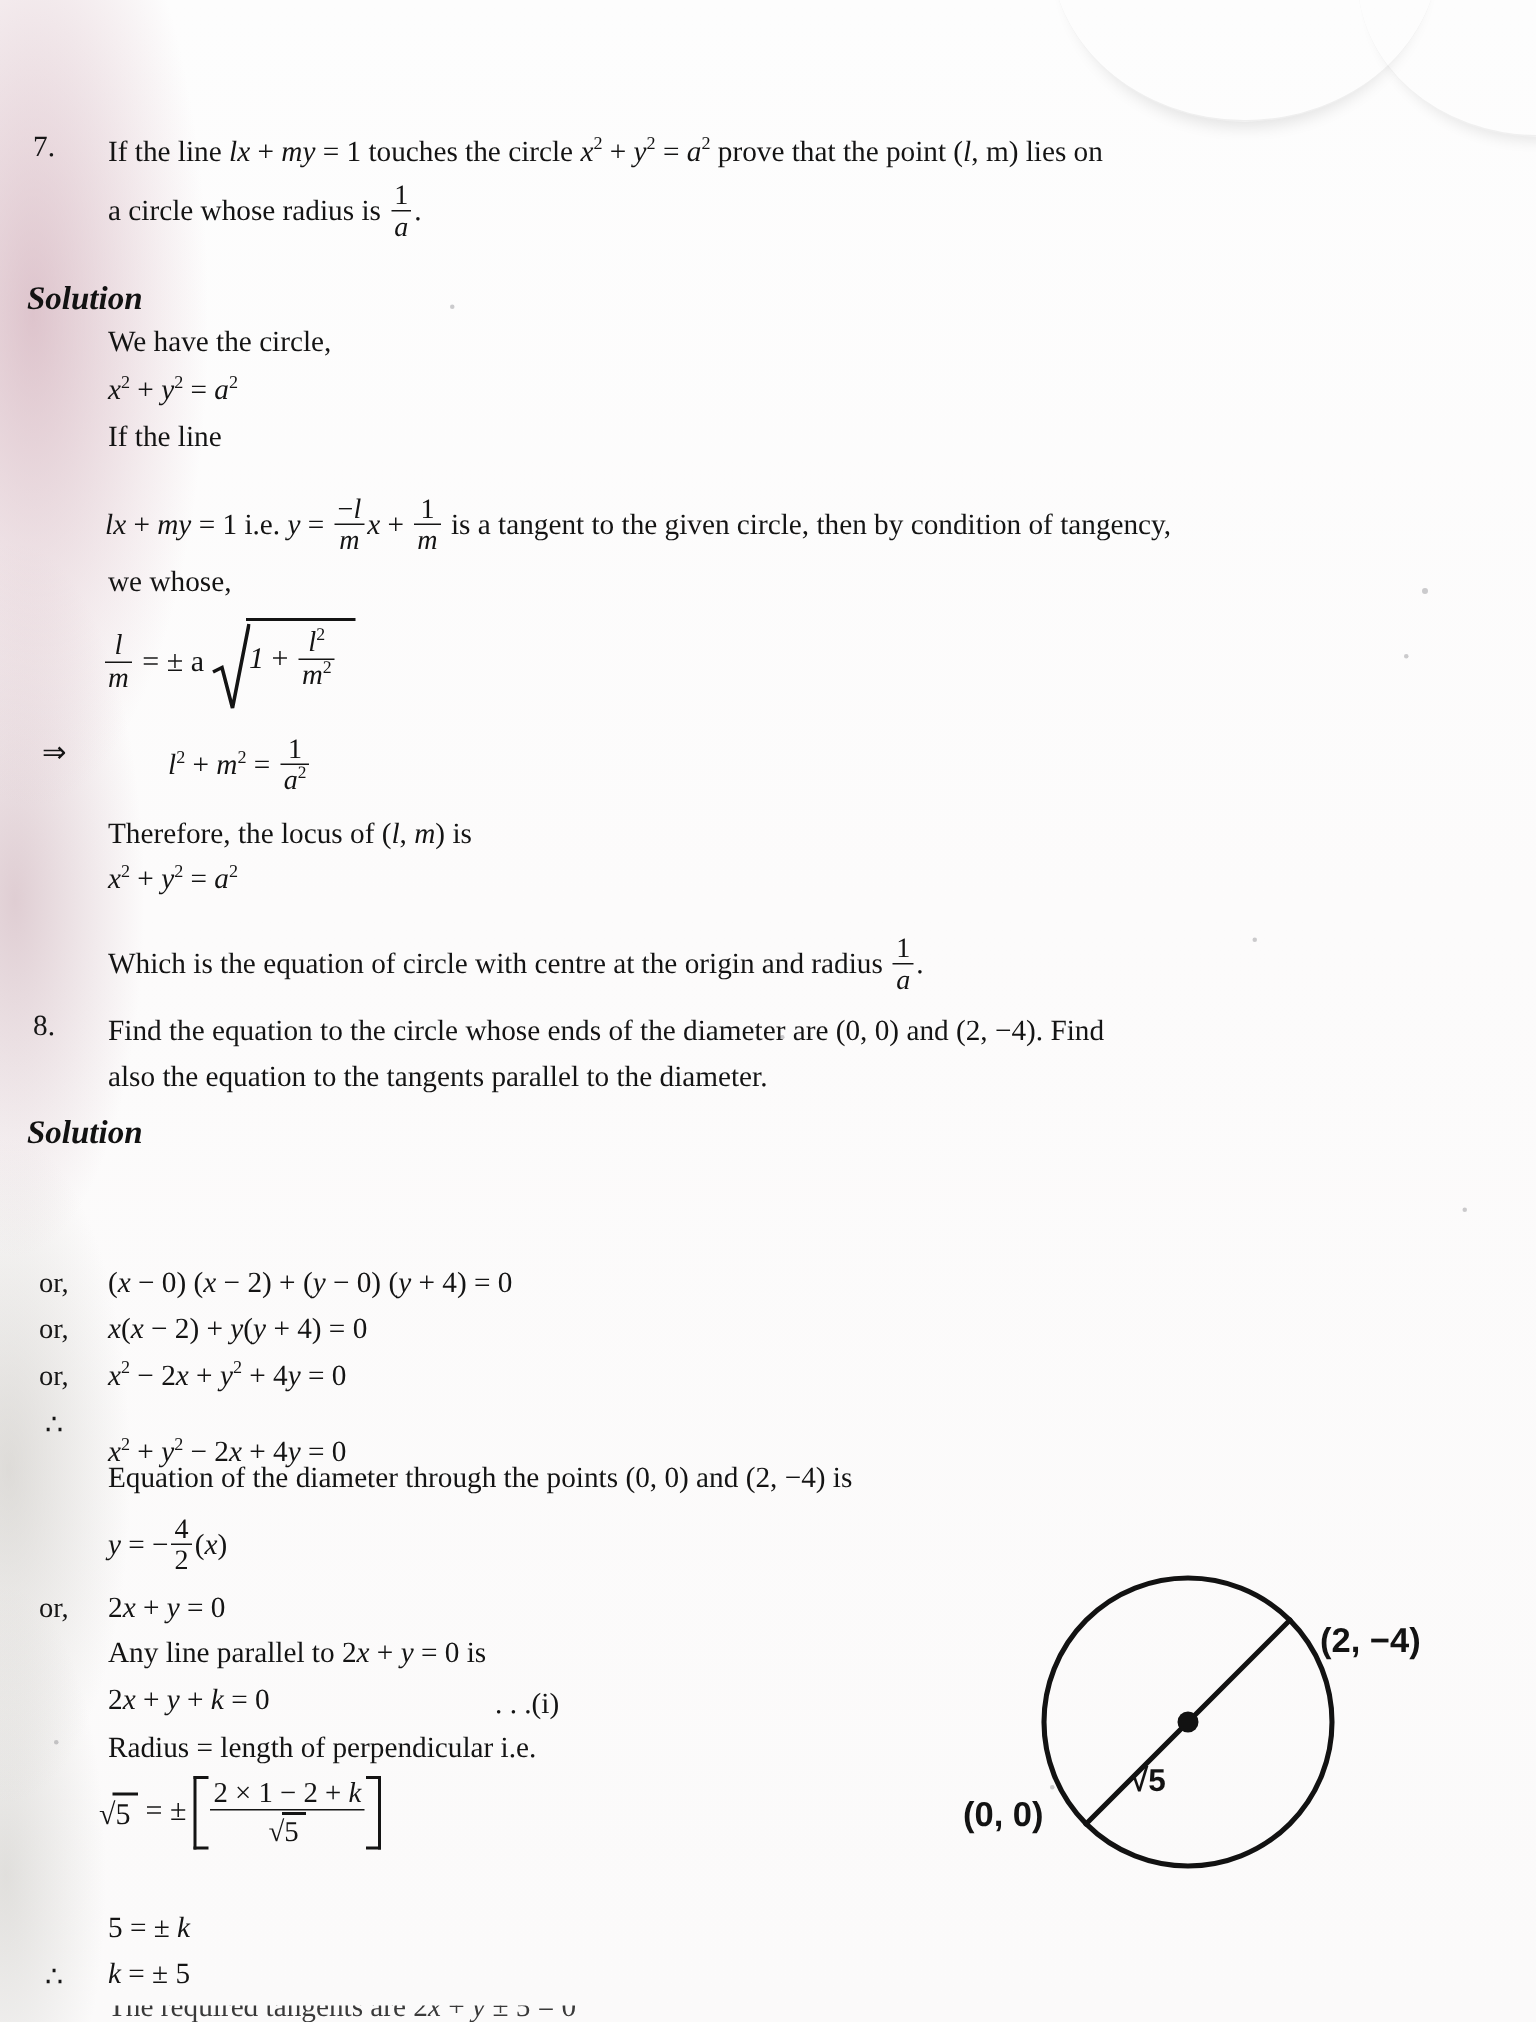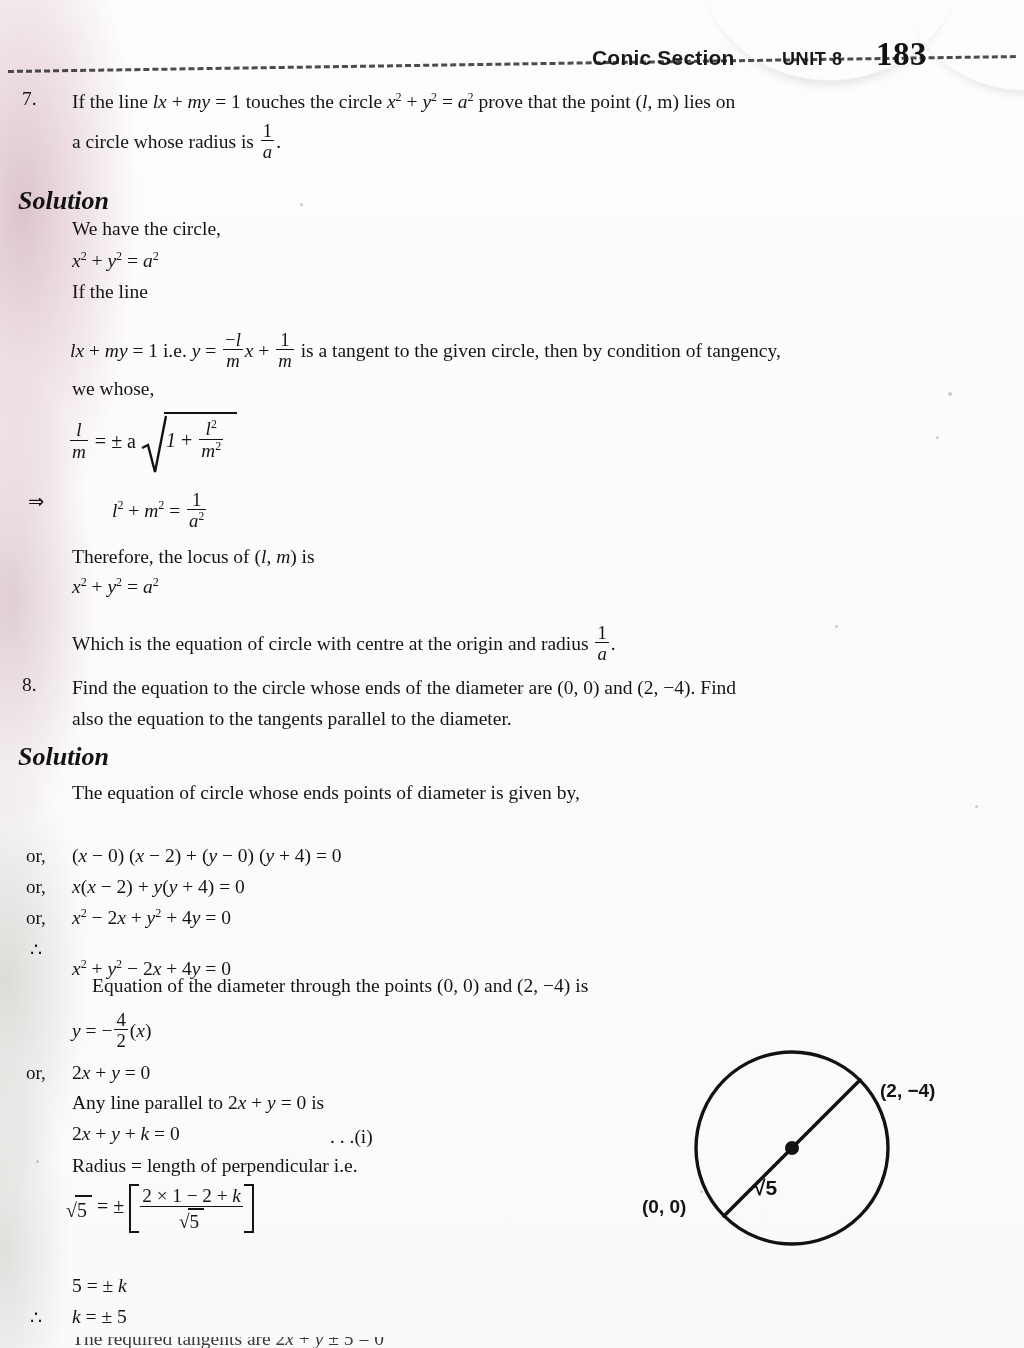--- a/index.html
+++ b/index.html
@@ -63,21 +63,21 @@
     font-size:19.5px;line-height:27px;color:#141414;
   }
   .num{
     position:absolute;
     font-family:"Liberation Serif", serif;
     font-size:19.5px;color:#161616;
   }
   .soln{
     position:absolute;
     font-family:"Liberation Serif", serif;
-    font-style:italic;font-weight:bold;font-size:26px;color:#121212;
+    font-style:italic;font-weight:bold;font-size:22px;color:#121212;
   }
   .orlab{
     position:absolute;
     font-family:"Liberation Serif", serif;
     font-size:19px;color:#161616;
   }
   .eq{
     position:absolute;
     font-family:"Liberation Serif", serif;
     font-size:19.5px;color:#141414;white-space:nowrap;
@@ -107,21 +107,21 @@
     border-top:2.2px solid #141414;border-bottom:2.2px solid #141414;
   }
   .brk::before{left:0;border-left:2.2px solid #141414;}
   .brk::after{right:0;border-right:2.2px solid #141414;}
 
   
   .fig{position:absolute;left:672px;top:1028px;width:320px;height:270px;}
   .fig-lbl{
     position:absolute;
     font-family:"Liberation Sans", sans-serif;
-    font-weight:bold;font-size:19px;color:#131313;white-space:nowrap;
+    font-weight:bold;font-size:23px;color:#131313;white-space:nowrap;
   }
   .fig-rt{left:208px;top:52px;}
   .fig-lb{left:-30px;top:168px;}
   .fig-r5{left:82px;top:148px;font-size:21px;}
 </style>
 </head>
 <body>
 
 <div id="page">
 
@@ -130,28 +130,20 @@
 
   <div class="speck" style="left:948px;top:392px;width:4px;height:4px;"></div>
   <div class="speck" style="left:936px;top:436px;width:3px;height:3px;"></div>
   <div class="speck" style="left:300px;top:203px;width:3px;height:3px;"></div>
   <div class="speck" style="left:975px;top:805px;width:3px;height:3px;"></div>
   <div class="speck" style="left:520px;top:690px;width:3px;height:3px;"></div>
   <div class="speck" style="left:700px;top:1190px;width:3px;height:3px;"></div>
   <div class="speck" style="left:36px;top:1160px;width:3px;height:3px;"></div>
   <div class="speck" style="left:835px;top:625px;width:3px;height:3px;"></div>
 
-  <div class="hdr">
-    <div class="hdr-title">Conic Section</div>
-    <div class="hdr-unit">UNIT 8</div>
-    <div class="hdr-page">183</div>
-    <div class="rule">
-        <i></i>
-      </div>
-  </div>
 
   <div class="num" style="left:22px;top:88px;">7.</div>
 
   <div class="blk body" style="left:72px;top:88px;width:944px;">
     <div>If the line <i class="v">lx</i> + <i class="v">my</i> = 1 touches the circle <i class="v">x</i><sup>2</sup> + <i class="v">y</i><sup>2</sup> = <i class="v">a</i><sup>2</sup> prove that the point (<i class="v">l</i>, m) lies on</div>
     <div style="margin-top:6px;">a circle whose radius is <span class="fr"><span class="nu">1</span><span class="de"><i class="v">a</i></span></span>.</div>
   </div>
 
   <div class="soln" style="left:18px;top:186px;">Solution</div>
 
@@ -197,21 +189,20 @@
 
   <div class="num" style="left:22px;top:674px;">8.</div>
 
   <div class="blk body" style="left:72px;top:674px;width:944px;">
     <div>Find the equation to the circle whose ends of the diameter are (0, 0) and (2, −4). Find</div>
     <div style="margin-top:4px;">also the equation to the tangents parallel to the diameter.</div>
   </div>
 
   <div class="soln" style="left:18px;top:742px;">Solution</div>
 
-  <div class="eq" style="left:72px;top:782px;">The equation of circle whose ends points of diameter is given by,</div>
 
 
   <div class="orlab" style="left:26px;top:845px;">or,</div>
   <div class="eq" style="left:72px;top:845px;">
     (<i class="v">x</i> − 0) (<i class="v">x</i> − 2) + (<i class="v">y</i> − 0) (<i class="v">y</i> + 4) = 0
   </div>
 
   <div class="orlab" style="left:26px;top:876px;">or,</div>
   <div class="eq" style="left:72px;top:876px;">
     <i class="v">x</i>(<i class="v">x</i> − 2) + <i class="v">y</i>(<i class="v">y</i> + 4) = 0
@@ -220,21 +211,21 @@
   <div class="orlab" style="left:26px;top:907px;">or,</div>
   <div class="eq" style="left:72px;top:907px;">
     <i class="v">x</i><sup>2</sup> − 2<i class="v">x</i> + <i class="v">y</i><sup>2</sup> + 4<i class="v">y</i> = 0
   </div>
 
   <div class="orlab" style="left:30px;top:938px;">∴</div>
   <div class="eq" style="left:72px;top:938px;margin-top:20px;">
     <i class="v">x</i><sup>2</sup> + <i class="v">y</i><sup>2</sup> − 2<i class="v">x</i> + 4<i class="v">y</i> = 0
   </div>
 
-  <div class="eq" style="left:72px;top:975px;margin-left:20px;">Equation of the diameter through the points (0, 0) and (2, −4) is</div>
+  <div class="eq" style="left:72px;top:975px;">Equation of the diameter through the points (0, 0) and (2, −4) is</div>
 
   <div class="eq" style="left:72px;top:1010px;">
     <i class="v">y</i> = −<span class="fr"><span class="nu">4</span><span class="de">2</span></span>(<i class="v">x</i>)
   </div>
 
   <div class="orlab" style="left:26px;top:1062px;">or,</div>
   <div class="eq" style="left:72px;top:1062px;">2<i class="v">x</i> + <i class="v">y</i> = 0</div>
 
   <div class="eq" style="left:72px;top:1092px;">Any line parallel to 2<i class="v">x</i> + <i class="v">y</i> = 0 is</div>
 

